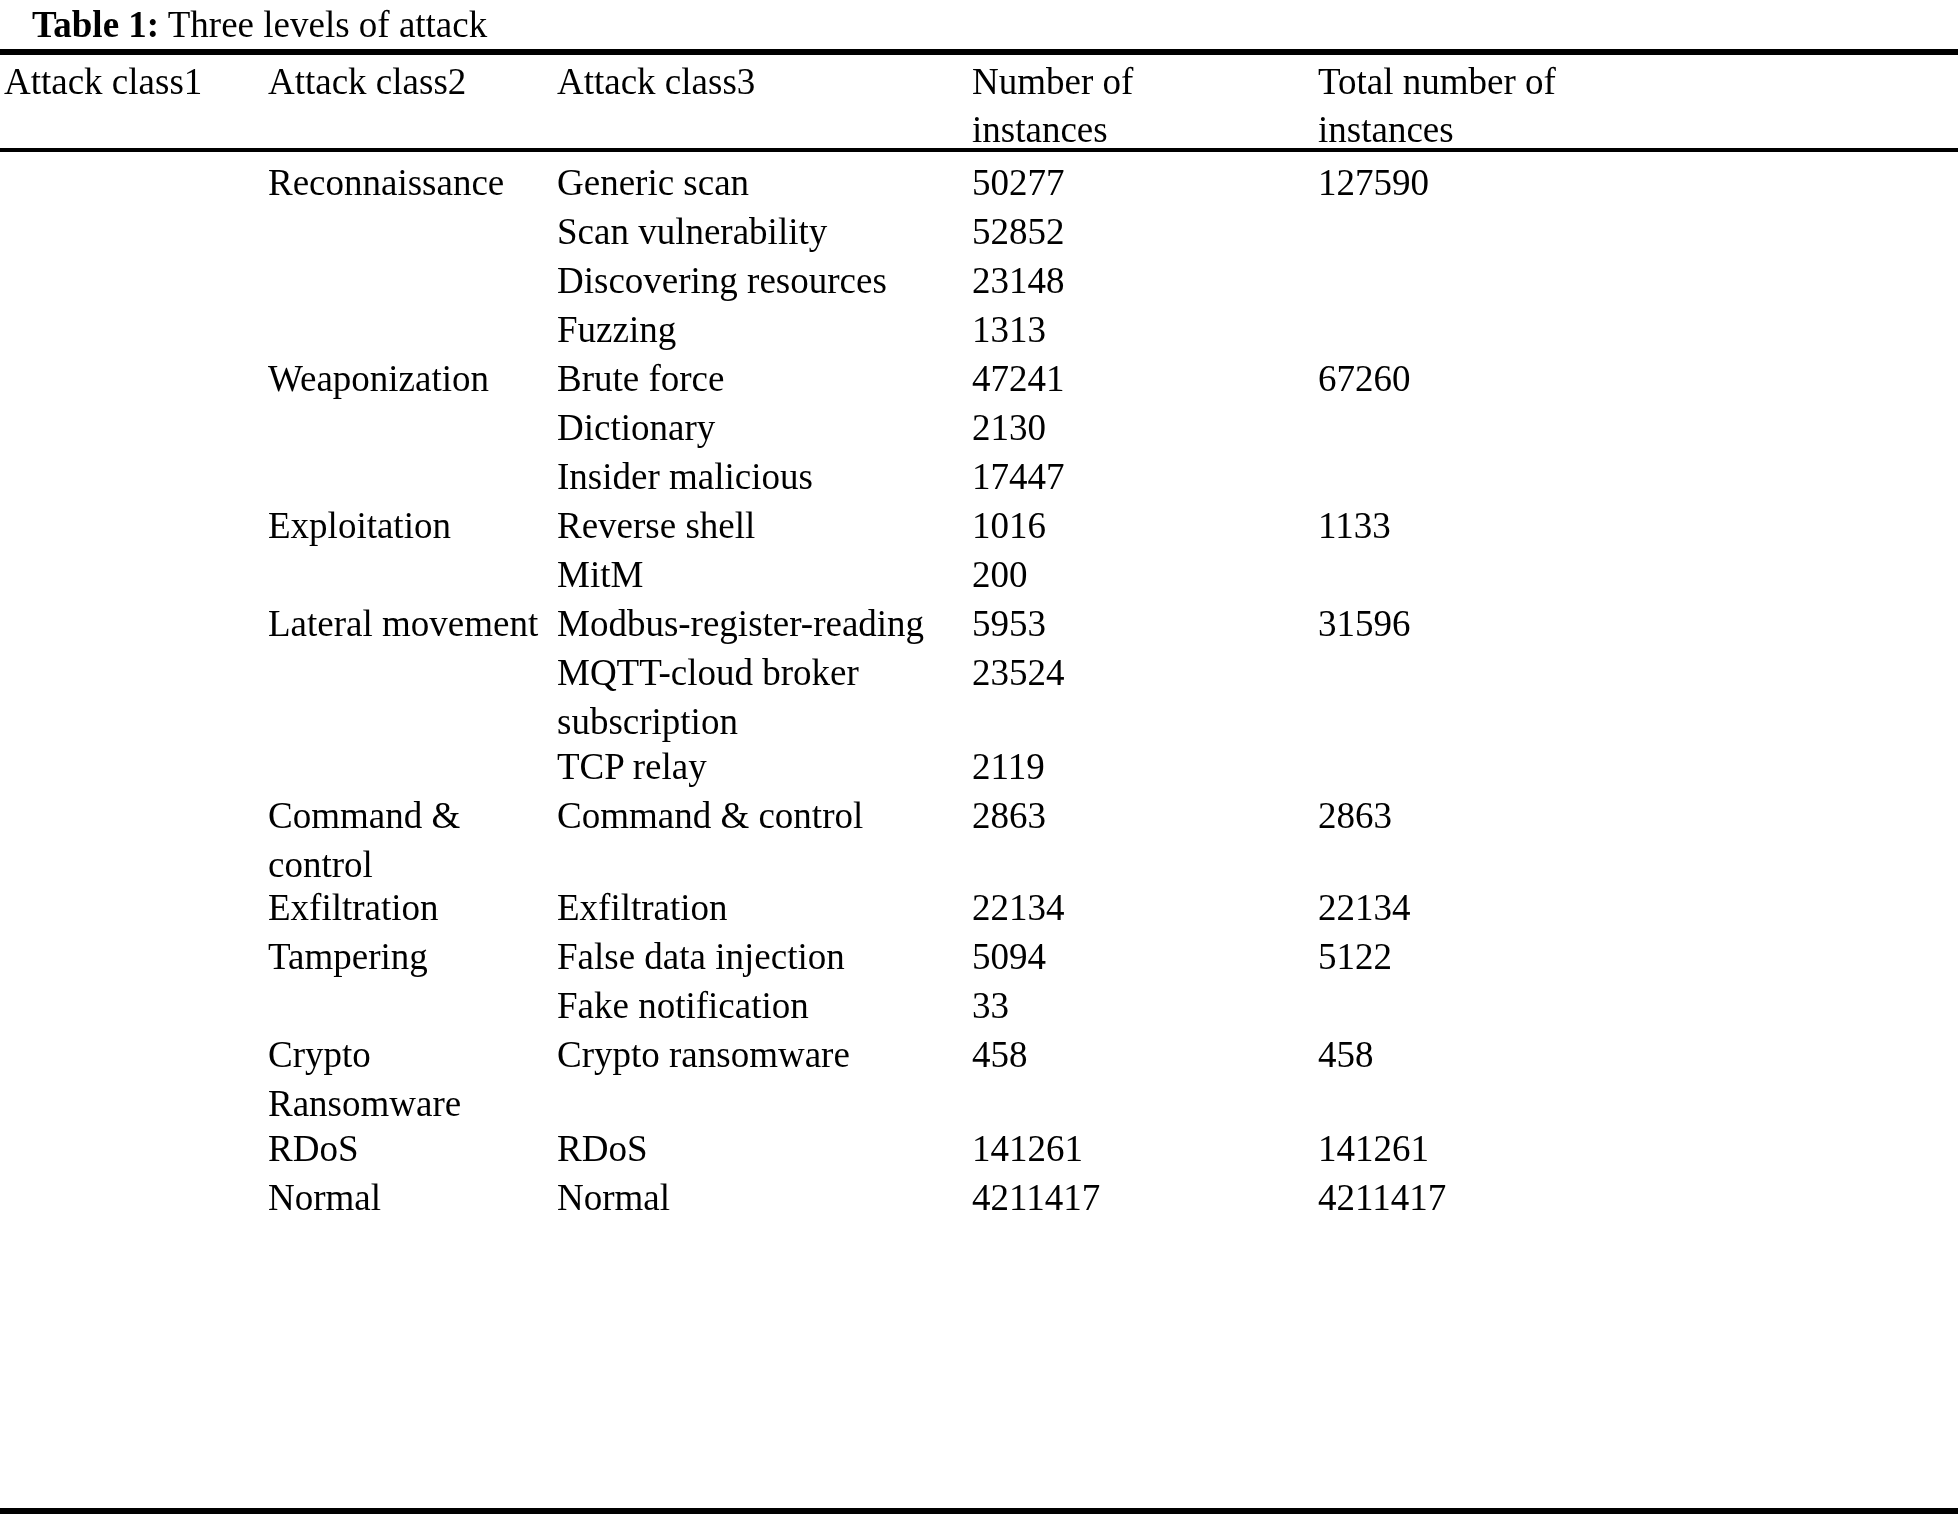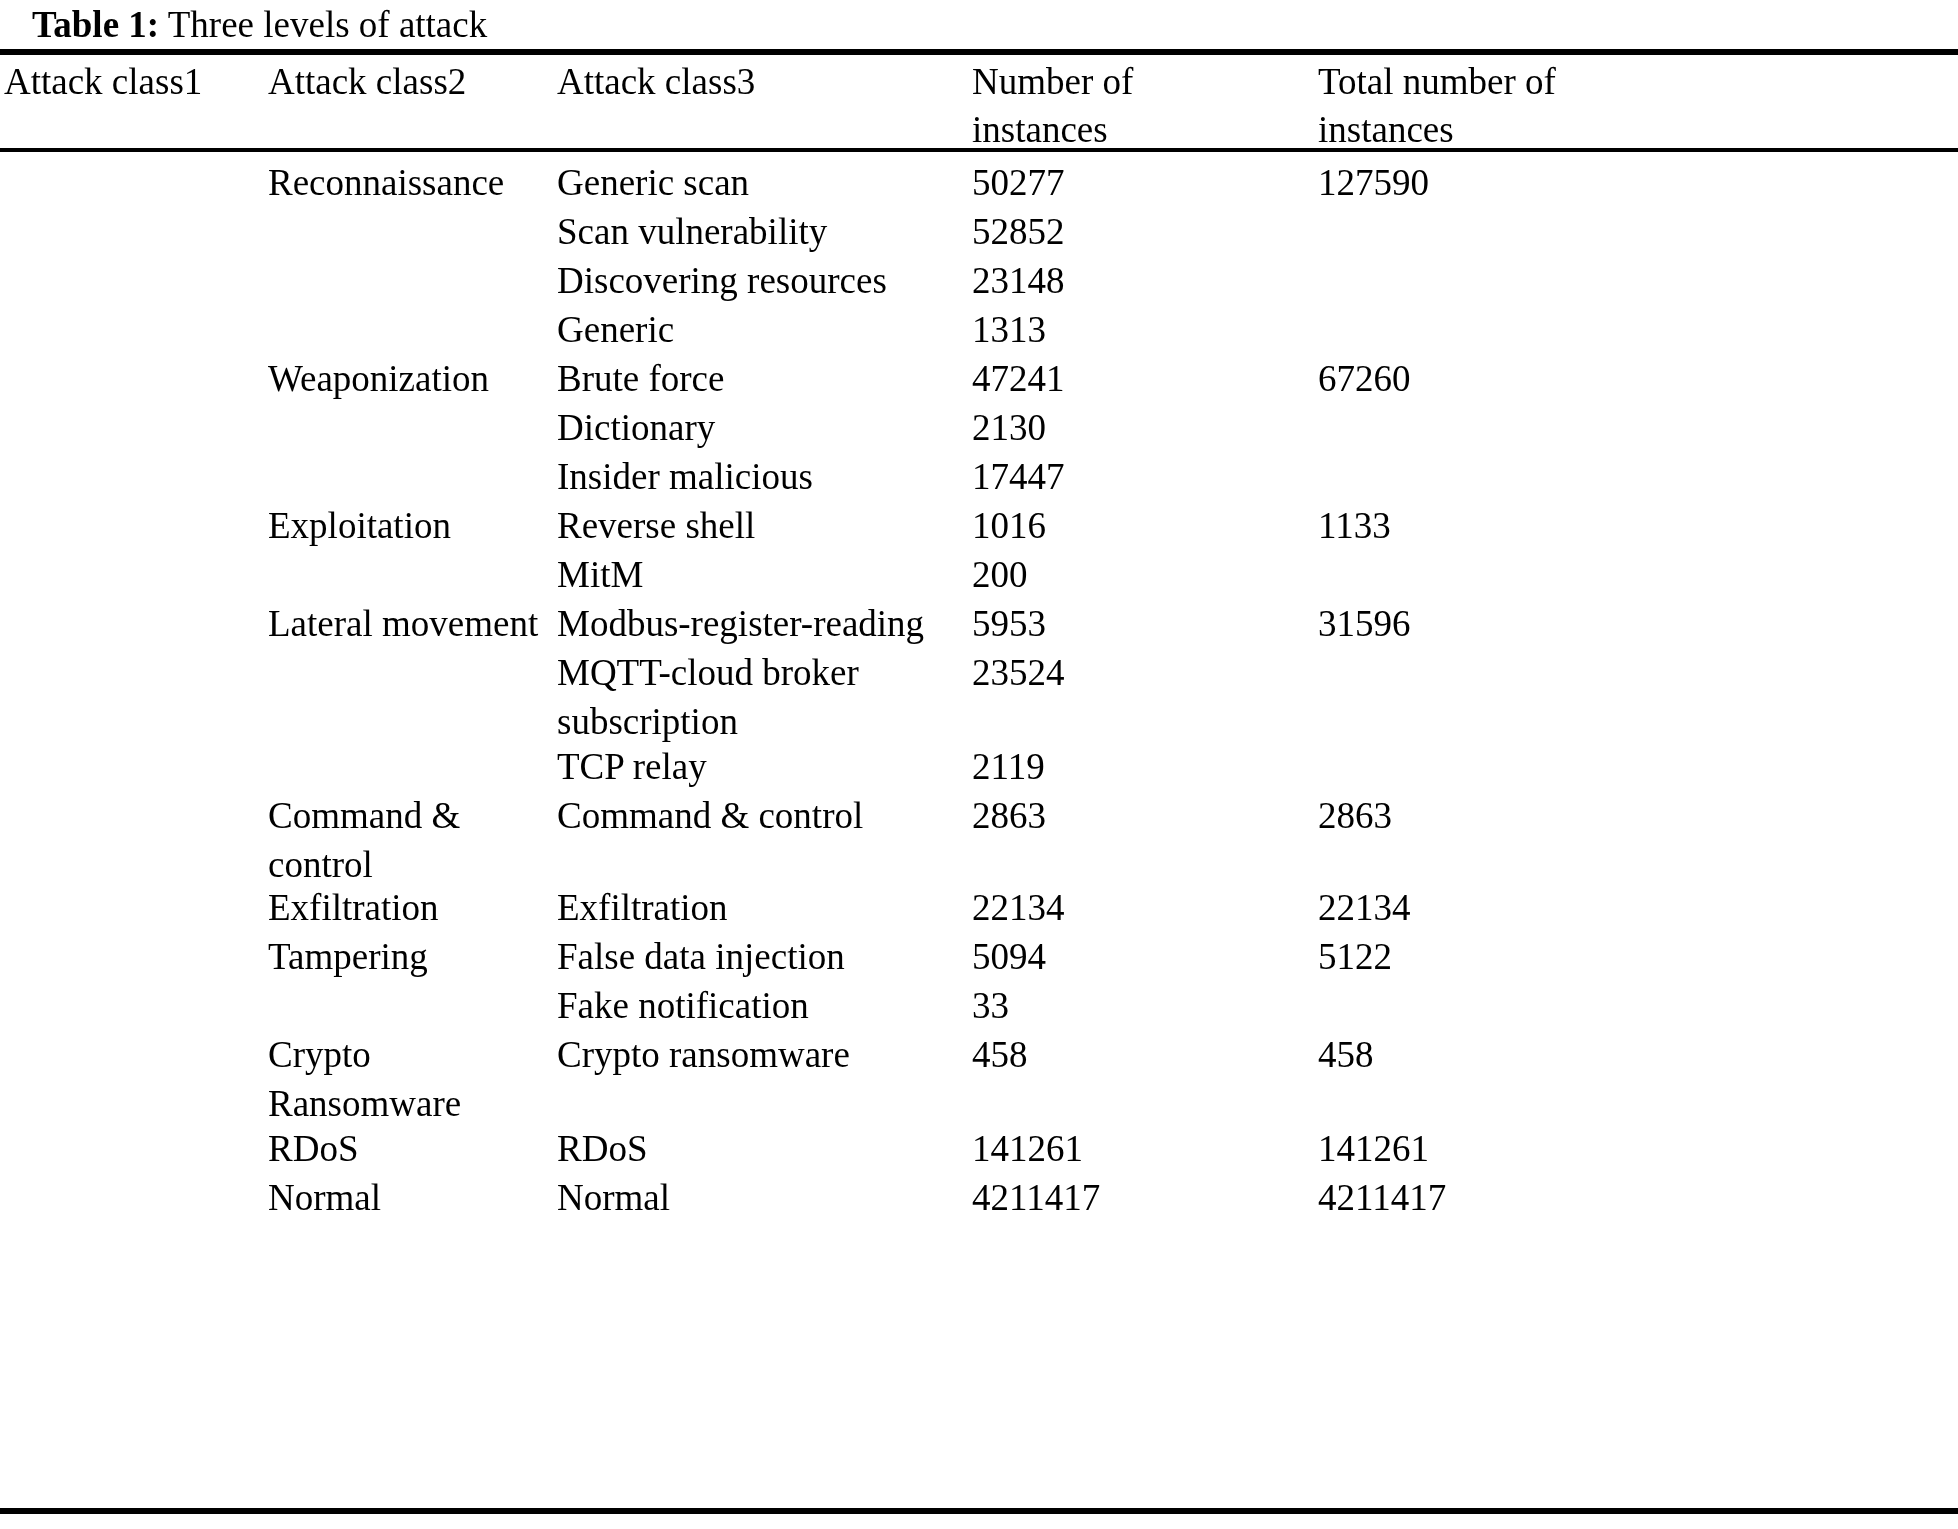--- a/index.html
+++ b/index.html
@@ -126,21 +126,21 @@
         <div class="row" style="top: 256px;">
           <div class="cell c1"></div>
           <div class="cell c2"></div>
           <div class="cell c3">Discovering resources</div>
           <div class="cell c4">23148</div>
           <div class="cell c5"></div>
         </div>
         <div class="row" style="top: 305px;">
           <div class="cell c1"></div>
           <div class="cell c2"></div>
-          <div class="cell c3">Generic</div>
+          <div class="cell c3">Fuzzing</div>
           <div class="cell c4">1313</div>
           <div class="cell c5"></div>
         </div>
         <div class="row" style="top: 354px;">
           <div class="cell c1"></div>
           <div class="cell c2">Weaponization</div>
           <div class="cell c3">Brute force</div>
           <div class="cell c4">47241</div>
           <div class="cell c5">67260</div>
         </div>

